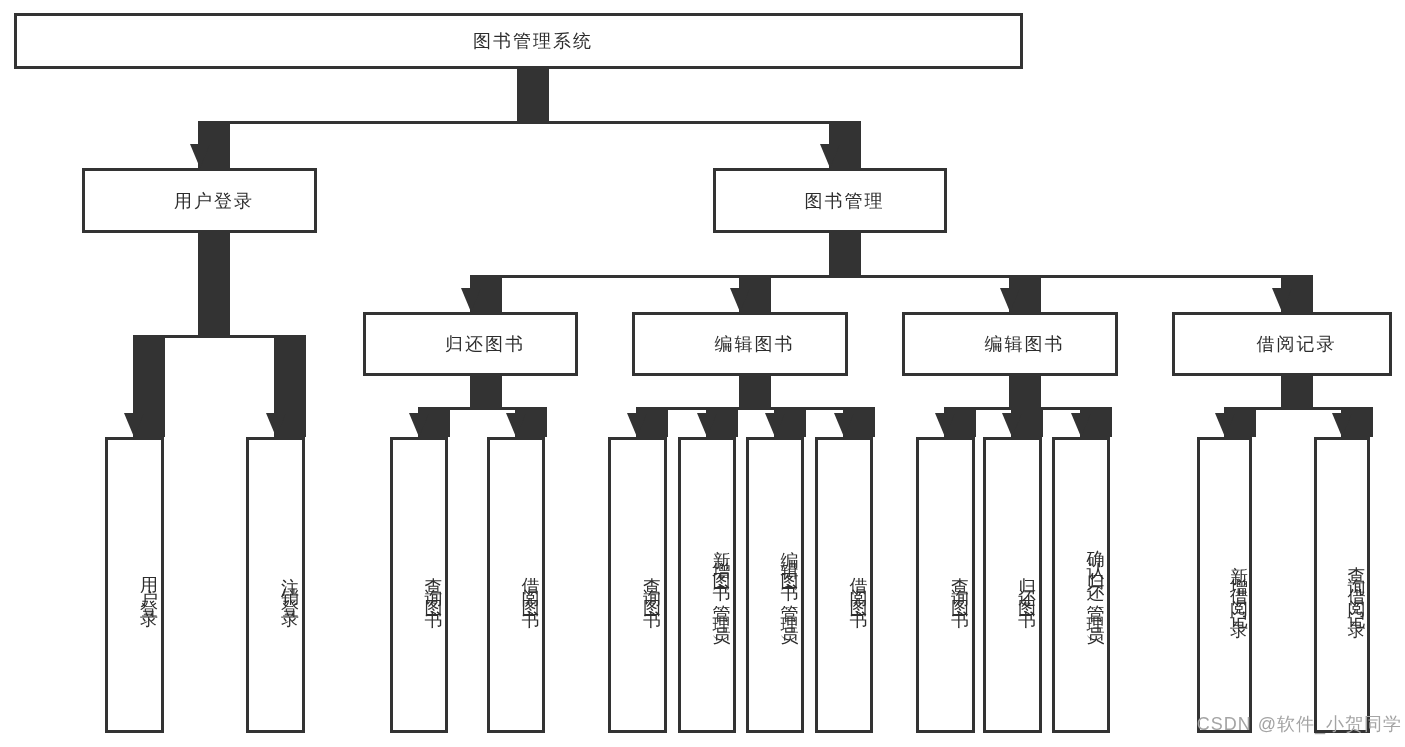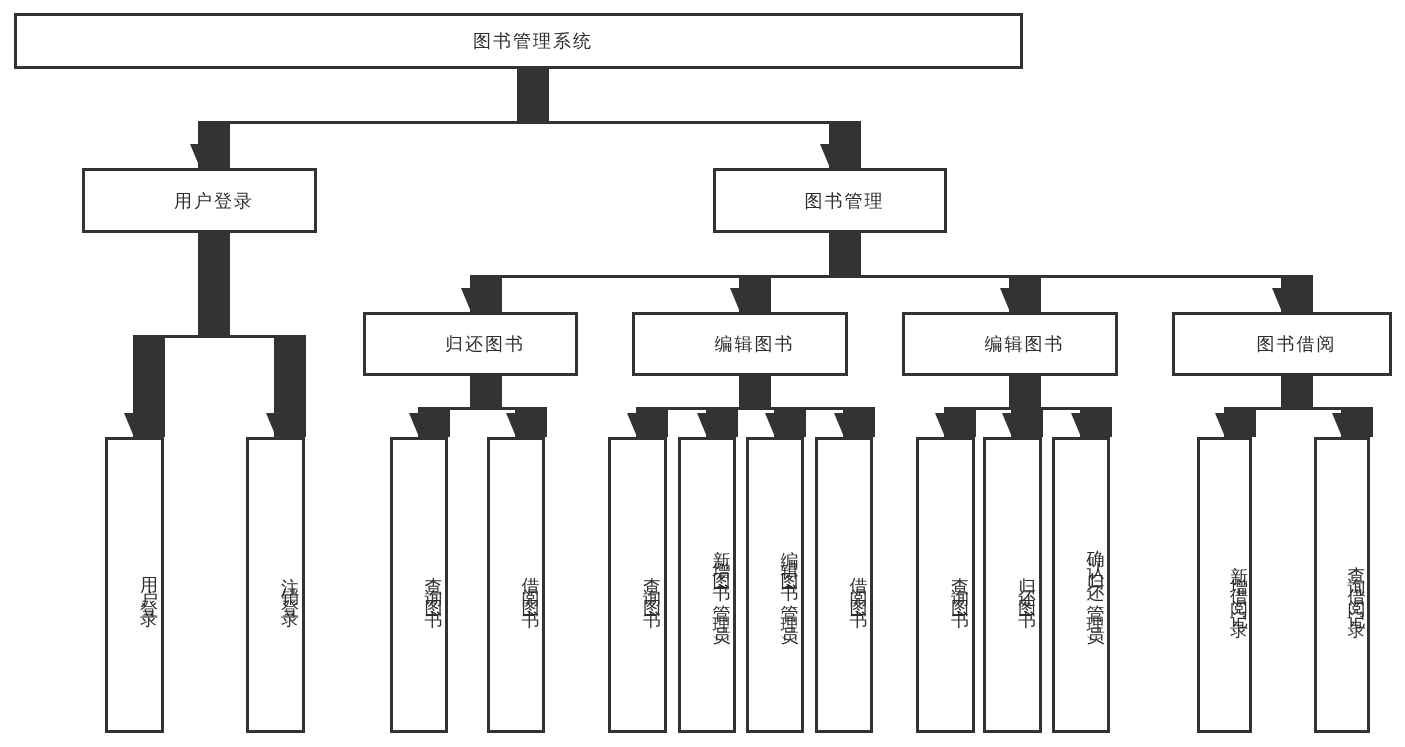--- a/index.html
+++ b/index.html
@@ -97,21 +97,21 @@
   <div class="box" style="left:363px;top:312px;width:215px;height:64px;">
     <span class="hlabel">归还图书</span>
   </div>
   <div class="box" style="left:632px;top:312px;width:216px;height:64px;">
     <span class="hlabel">编辑图书</span>
   </div>
   <div class="box" style="left:902px;top:312px;width:216px;height:64px;">
     <span class="hlabel">编辑图书</span>
   </div>
   <div class="box" style="left:1172px;top:312px;width:220px;height:64px;">
-    <span class="hlabel">图书借阅</span>
+    <span class="hlabel">借阅记录</span>
   </div>
 
   <div class="vline" style="left:470px;top:376px;width:3px;height:31px;"></div>
   <div class="hline" style="left:418px;top:407px;width:99px;height:3px;"></div>
   <div class="vline" style="left:418px;top:407px;width:3px;height:30px;"></div>
   <div class="arrow" style="left:409px;top:413px;"></div>
   <div class="vline" style="left:515px;top:407px;width:3px;height:30px;"></div>
   <div class="arrow" style="left:506px;top:413px;"></div>
 
   <div class="vline" style="left:739px;top:376px;width:3px;height:31px;"></div>
@@ -178,14 +178,15 @@
     <span class="vtext">确认归还（管理员）</span>
   </div>
 
   <div class="box" style="left:1197px;top:437px;width:55px;height:296px;">
     <span class="vtext">新增借阅记录</span>
   </div>
   <div class="box" style="left:1314px;top:437px;width:56px;height:296px;">
     <span class="vtext">查询借阅记录</span>
   </div>
 
+  <div class="watermark">CSDN @软件_小贺同学</div>
 
 </div>
 
 </body></html>

